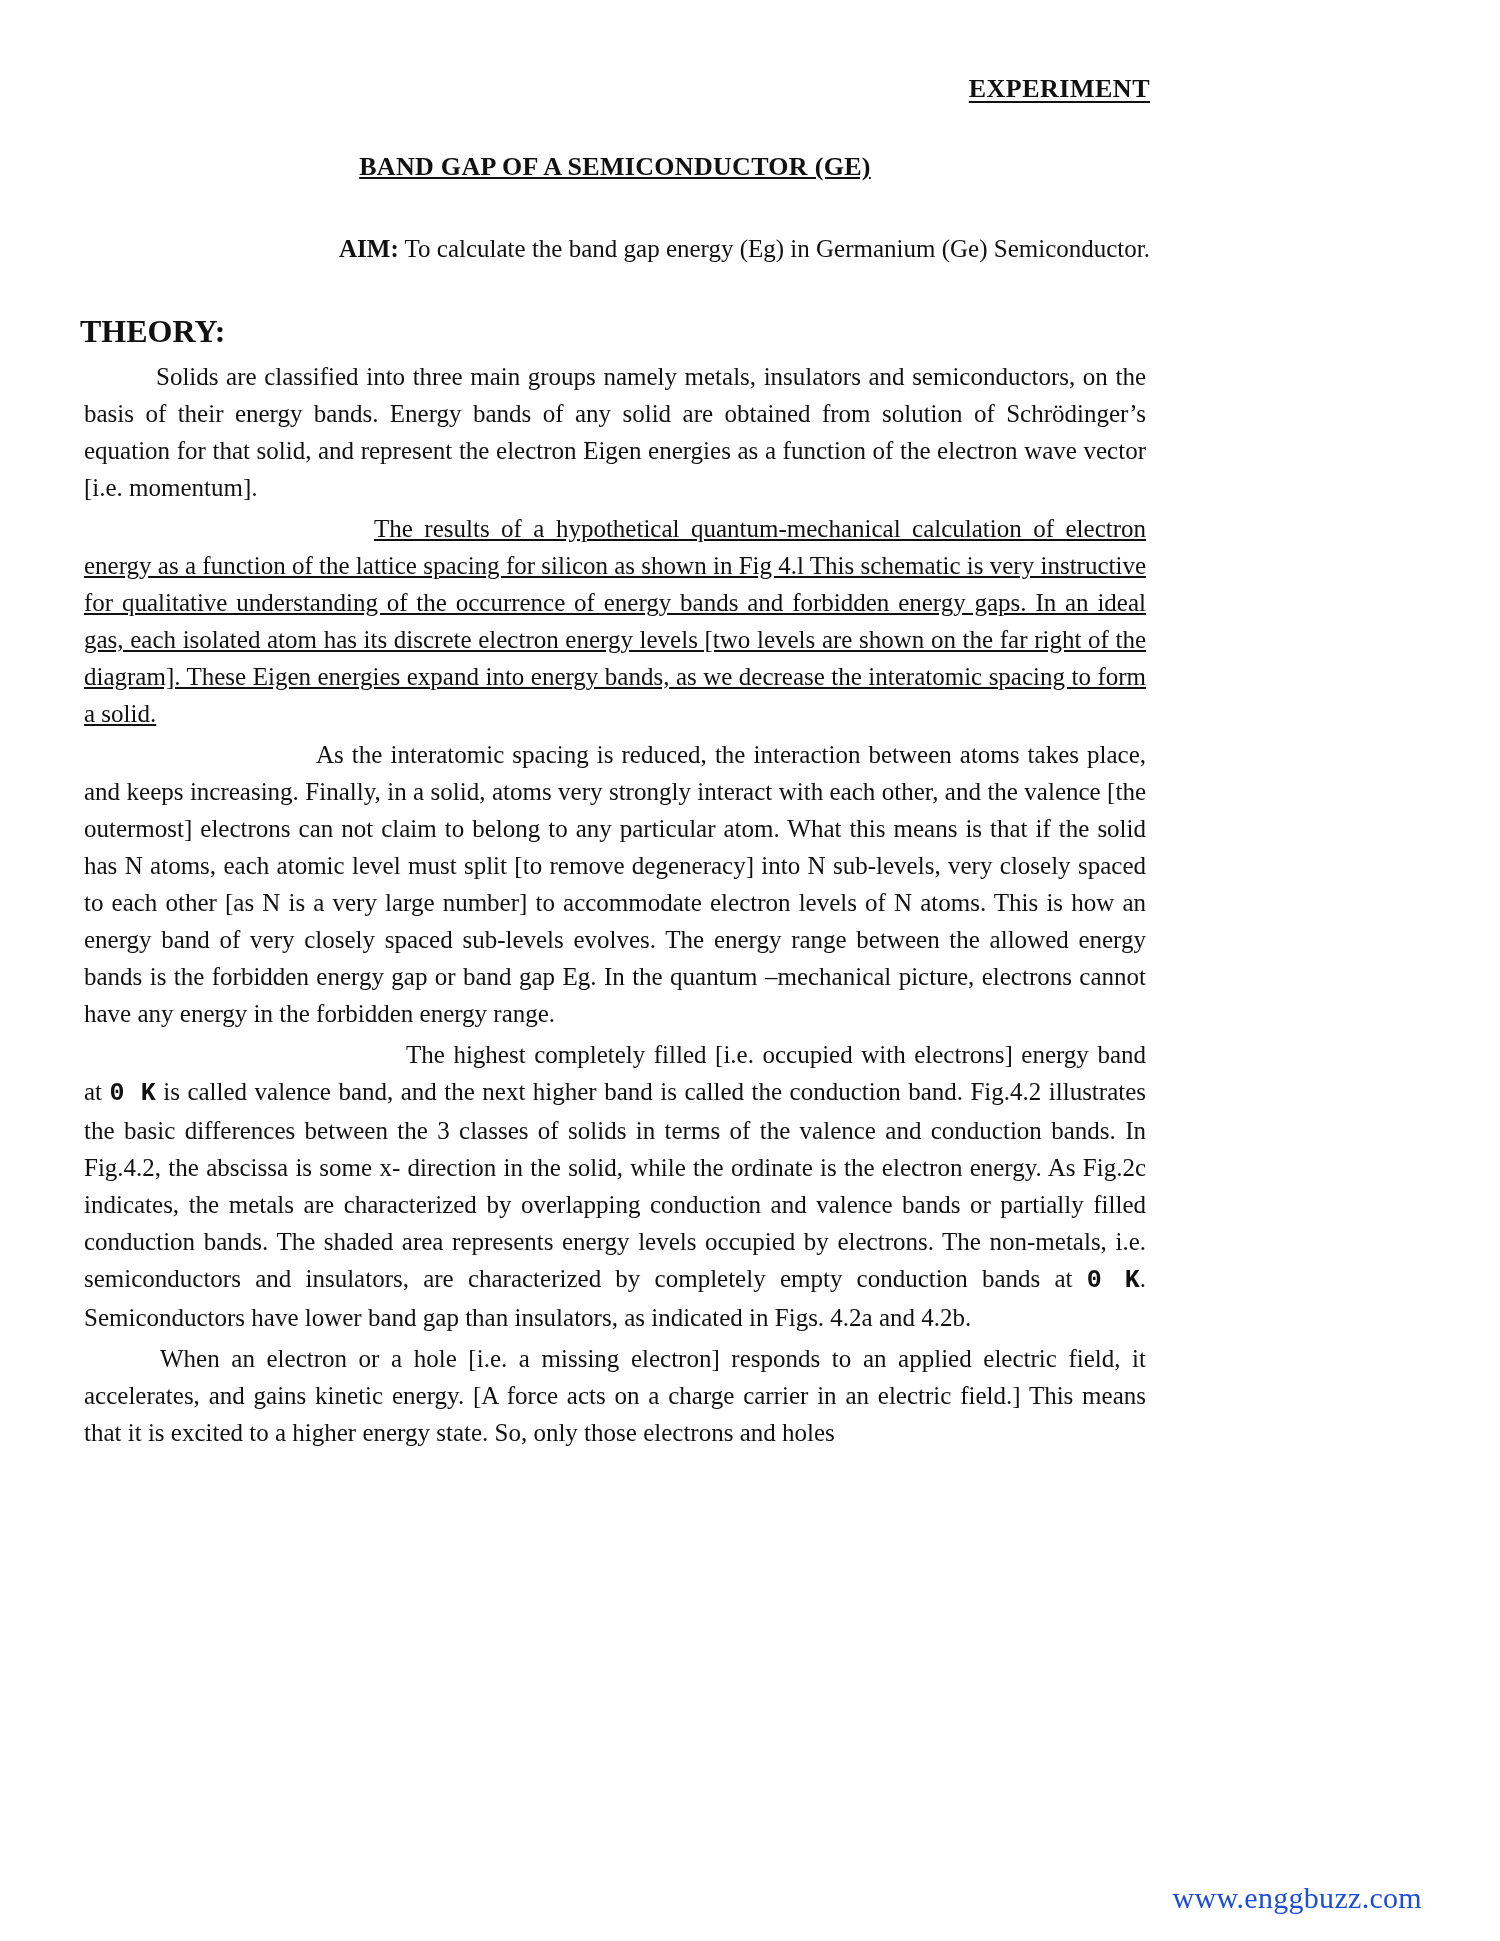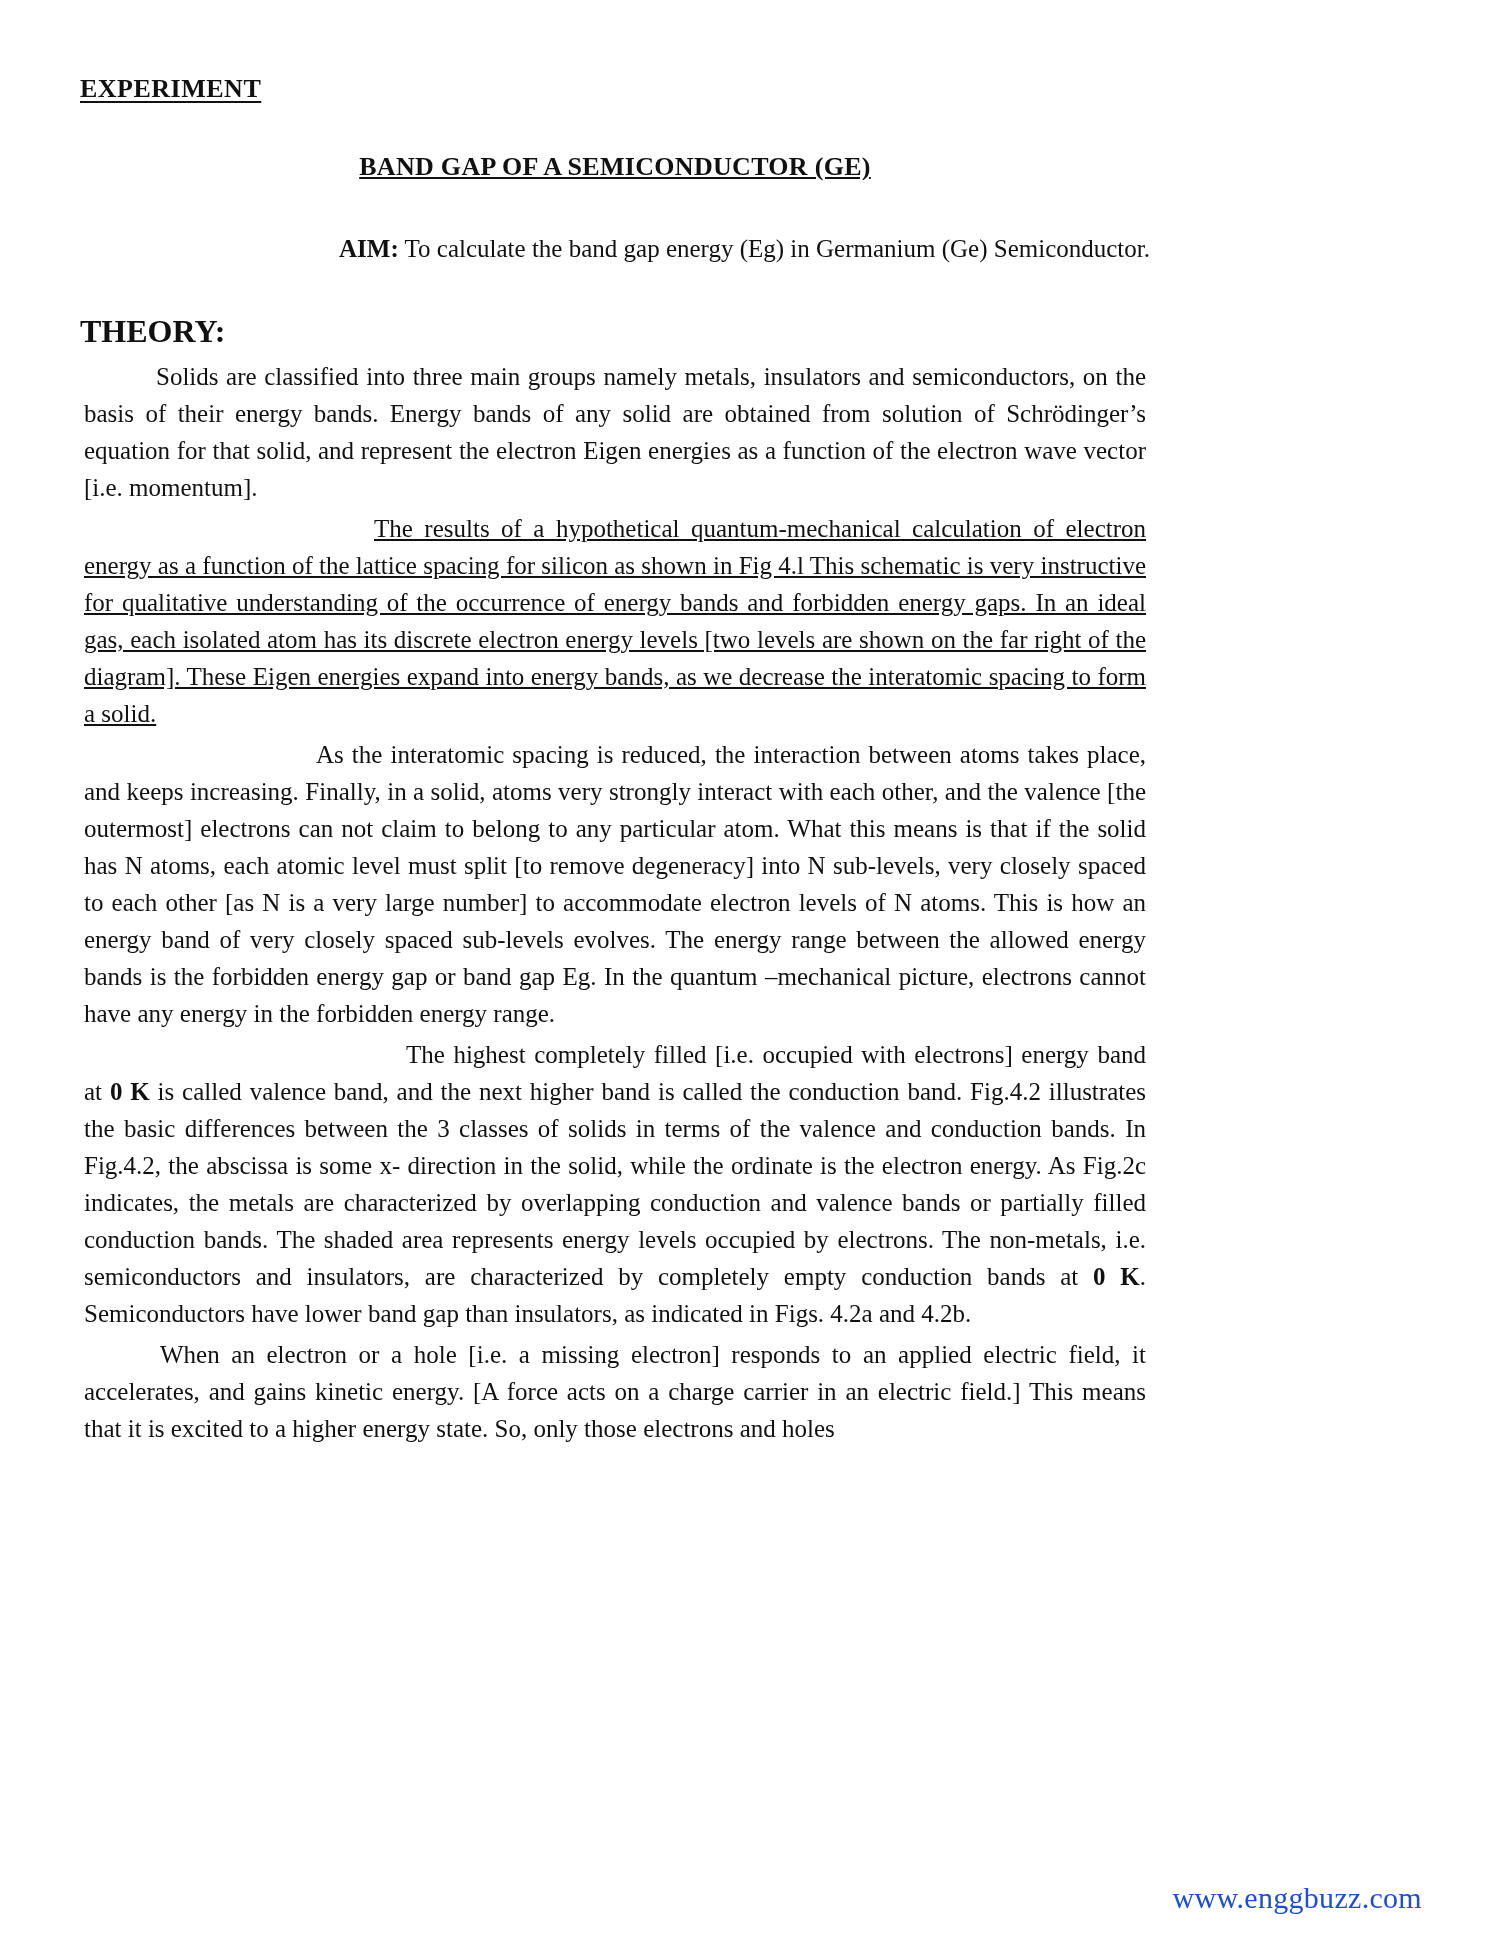--- a/index.html
+++ b/index.html
@@ -25,21 +25,21 @@
     box-sizing: border-box;
     padding: 0;
   }
   .content {
     position: absolute;
     left: 80px;
     top: 0;
     width: 1070px;
   }
   .title-main {
-    text-align: left;
+    text-align: right;
     font-weight: bold;
     font-size: 26px;
     letter-spacing: 0.5px;
     margin-top: 74px;
     margin-bottom: 0;
   }
   .title-main span.ul {
     text-decoration: underline;
     text-underline-offset: 4px;
   }
@@ -72,21 +72,21 @@
     text-justify: inter-word;
     margin: 4px;
     -webkit-hyphens: none;
     hyphens: none;
   }
   p.p1 { margin-top: 8px; text-indent: 72px; }
   p.p2 { margin-top: 0px; text-indent: 290px; text-decoration: underline; }
   p.p3 { margin-top: 0px; text-indent: 232px; }
   p.p4 { margin-top: 0px; text-indent: 322px; }
   p.p5 { margin-top: 0px; text-indent: 76px; }
-  p.body-par b { font-weight: bold; }
+  p.body-par b { font-weight: bold; font-family: Liberation Mono, monospace; }
   .watermark {
     position: absolute;
     right: 78px;
     bottom: 26px;
     font-size: 30px;
     color: #1d4ed8;
     font-family: "Liberation Serif", "DejaVu Serif", serif;
     letter-spacing: 0.3px;
     white-space: nowrap;
   }

